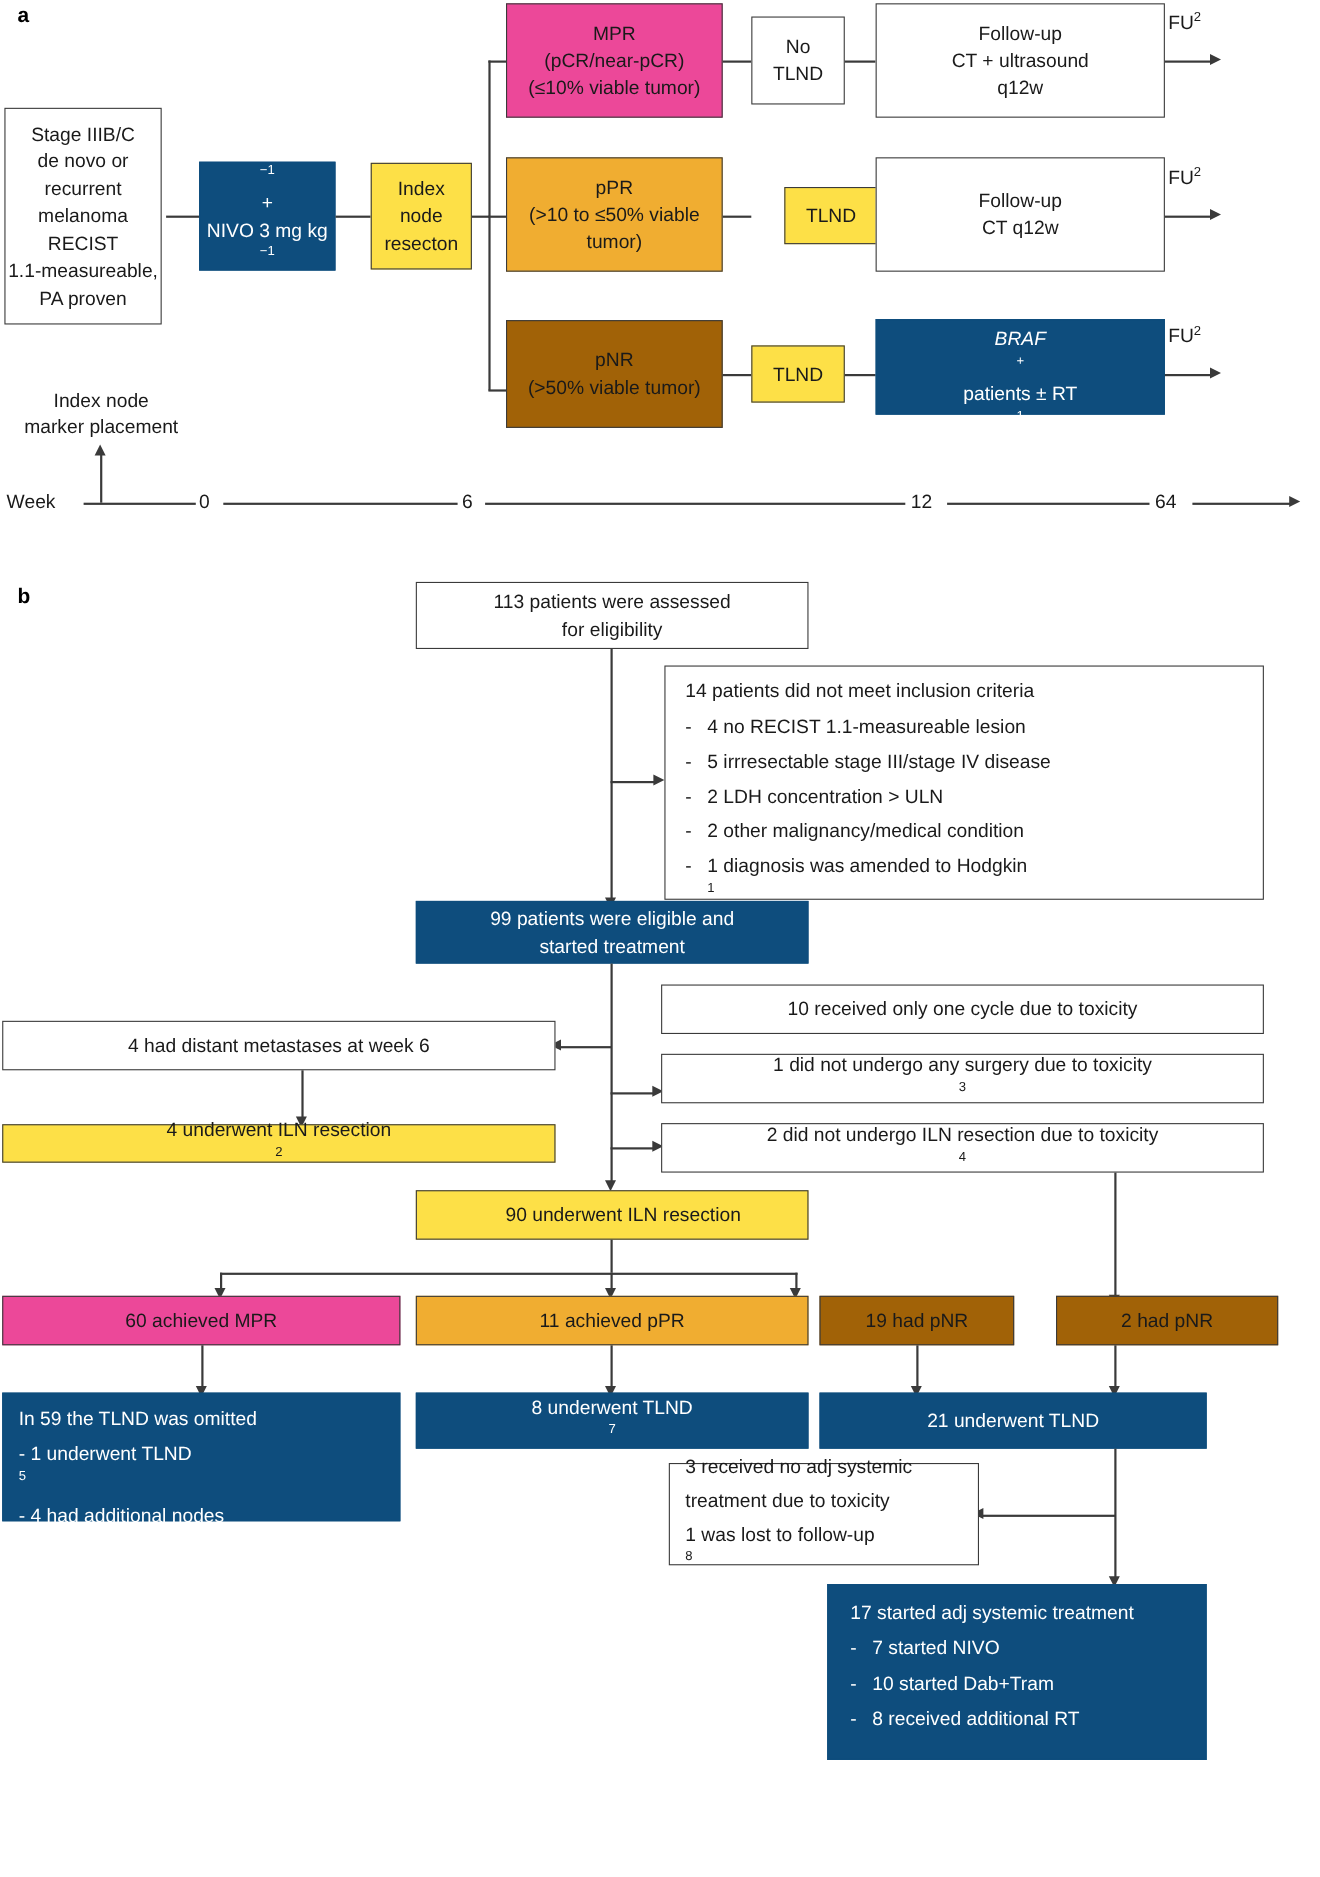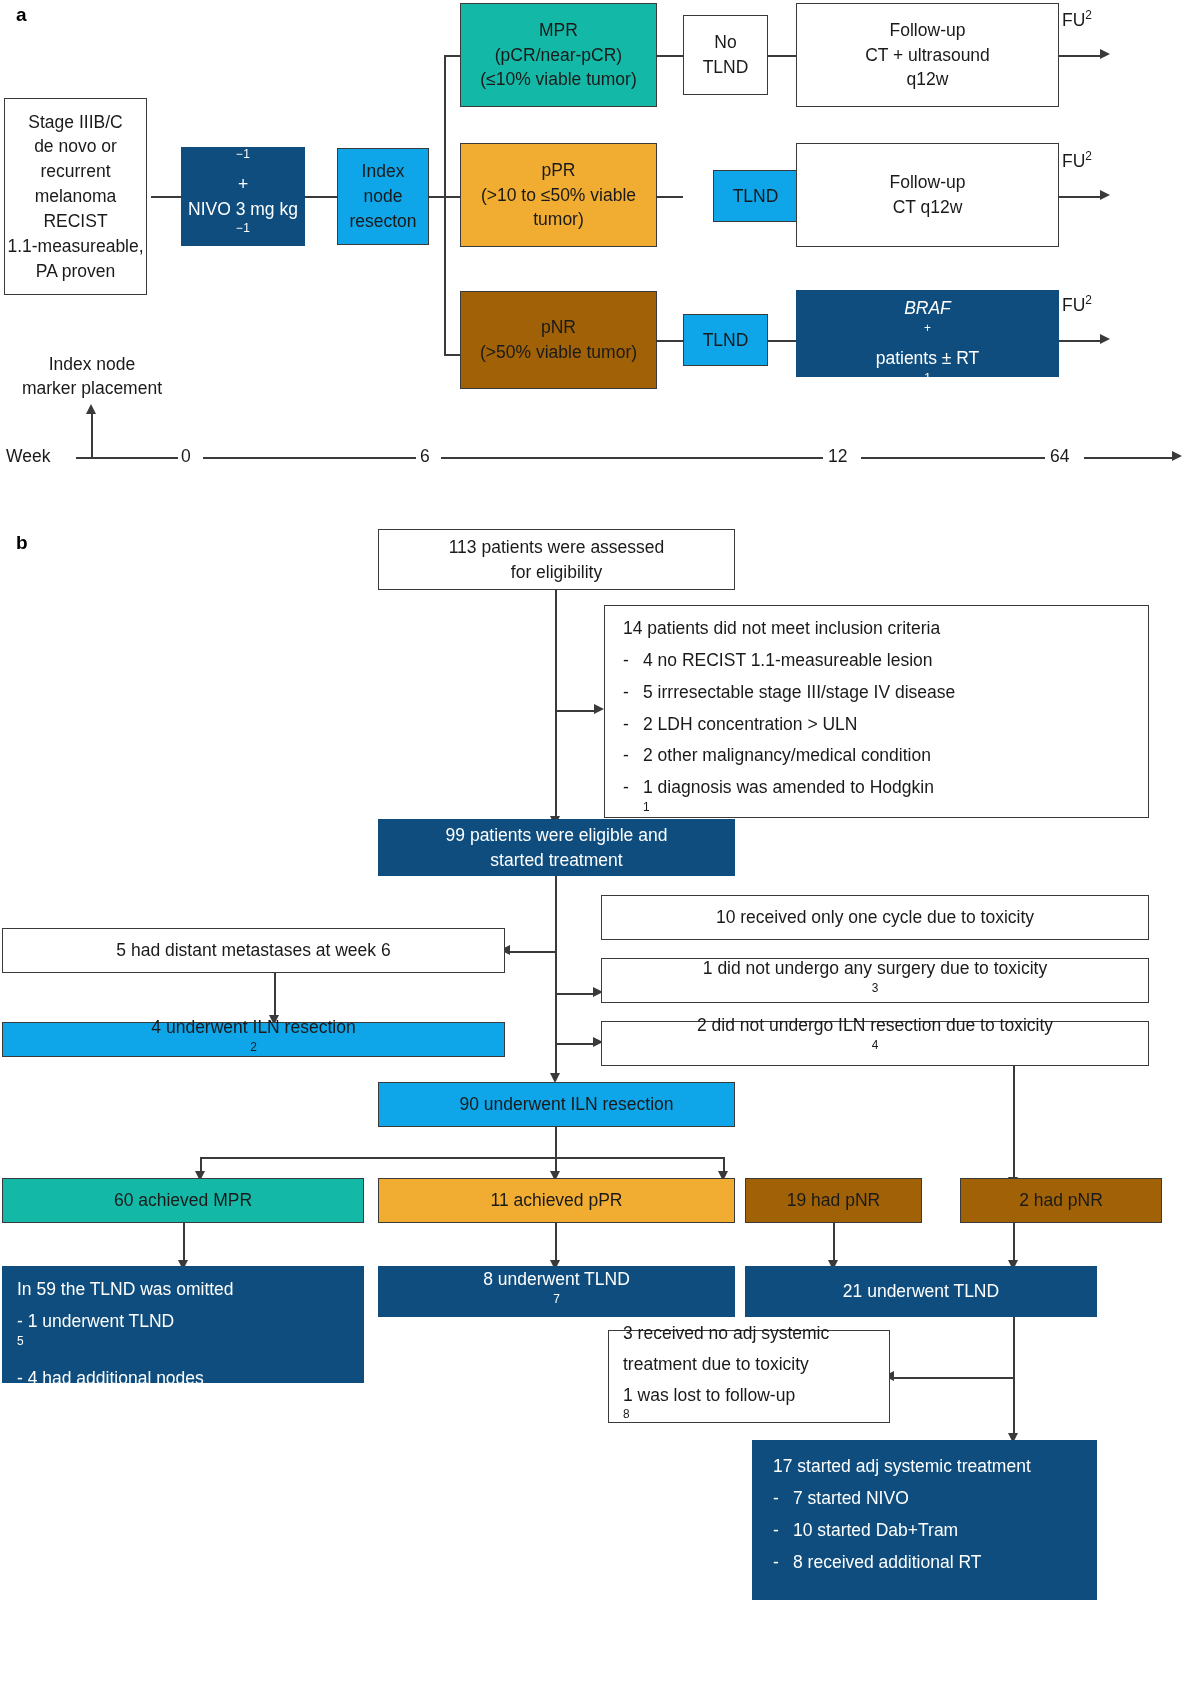--- a/index.html
+++ b/index.html
@@ -35,22 +35,22 @@
     background: #ffffff;
     color: #1a1a1a;
     padding: 2px 6px;
   }
   .box.left {
     align-items: flex-start;
     text-align: left;
   }
   .box span { display: block; white-space: nowrap; }
   .b-white  { background: #ffffff; }
-  .b-grey   { background: #0ea5e9; }
-  .b-green  { background: #14b8a6; }
+  .b-grey   { background: #fde047; }
+  .b-green  { background: #ec4899; }
   .b-orange { background: #f0ad31; }
   .b-pink   { background: #a16207; }
   .b-blue   { background: #0e4d7d; color: #ffffff; border-color: #0e4d7d; }
 
   .ln {
     position: absolute;
     background: #3a3a3a;
   }
   .lnh { height: 1.6px; }
   .lnv { width: 1.6px; }
@@ -282,29 +282,29 @@
 <div class="arrow right" style="left:593px; top:1037px;"></div>
 
 <div class="box b-white" style="left:601px; top:895px; width:548px; height:45px;">
   <span>10 received only one cycle due to toxicity</span>
 </div>
 
 <div class="box b-white" style="left:601px; top:958px; width:548px; height:45px;">
   <span><span>1 did not undergo any surgery due to toxicity</span><sup>3</sup></span>
 </div>
 
-<div class="box b-white" style="left:601px; top:1021px; width:548px; height:45px;justify-content:flex-end;">
+<div class="box b-white" style="left:601px; top:1021px; width:548px; height:45px;">
   <span><span>2 did not undergo ILN resection due to toxicity</span><sup>4</sup></span>
 </div>
 
 <div class="ln lnv" style="left:1013px; top:1066px; height:114px;"></div>
 <div class="arrow down" style="left:1008px; top:1177px;"></div>
 
 <div class="box b-white" style="left:2px; top:928px; width:503px; height:45px;">
-  <span>5 had distant metastases at week 6</span>
+  <span>4 had distant metastases at week 6</span>
 </div>
 
 <div class="ln lnv" style="left:274px; top:973px; height:45px;"></div>
 <div class="arrow down" style="left:269px; top:1015px;"></div>
 
 <div class="box b-grey" style="left:2px; top:1022px; width:503px; height:35px;">
   <span><span>4 underwent ILN resection</span><sup>2</sup></span>
 </div>
 
 <div class="box b-grey" style="left:378px; top:1082px; width:357px; height:45px;padding-left:26px;">

